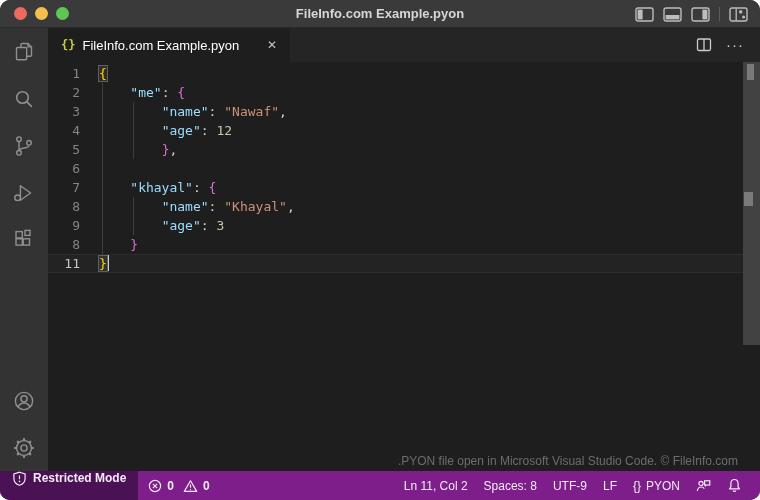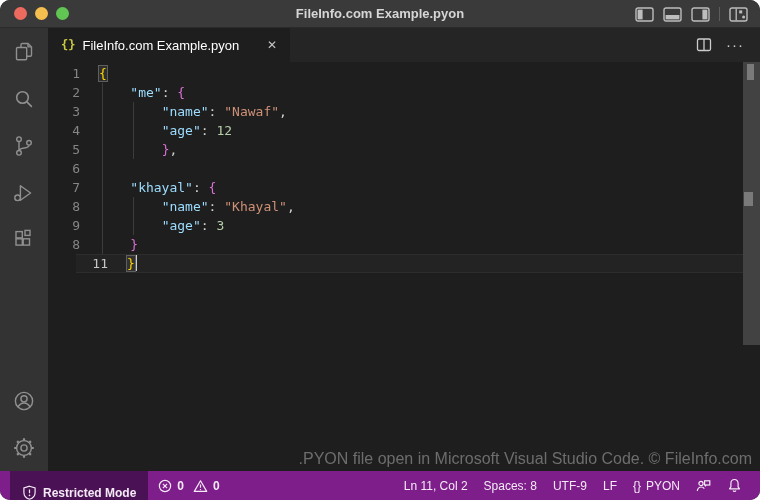--- a/index.html
+++ b/index.html
@@ -30,40 +30,40 @@
   .tab-json-icon{color:var(--json-icon,#cbcb41);font-family:"DejaVu Sans Mono",monospace;font-weight:bold;font-size:12px;}
   .tab-close{margin-left:auto;color:#c5c5c5;font-size:12px;padding:1px 3px;border-radius:3px;}
   .editor-actions{margin-left:auto;display:flex;align-items:center;gap:14px;padding-right:16px;color:#cccccc;}
   .more-dots{font-size:15px;letter-spacing:1px;color:#cccccc;line-height:10px;}
 
   
   .editor{flex:1;position:relative;background:var(--editor-bg,#1e1e1e);padding-top:2px;overflow:hidden;}
   .code-row{display:flex;height:19px;line-height:19px;font-family:"DejaVu Sans Mono",monospace;font-size:13px;}
   .gutter{width:32px;flex:none;text-align:right;color:#858585;user-select:none;}
   .code-text{padding-left:19px;white-space:pre;color:var(--tok-plain,#d4d4d4);}
-  .current{background:#232323;box-shadow:inset 0 1px 0 #2d2d2d,inset 0 -1px 0 #2d2d2d;margin-left:28px;}
+  .current{background:#232323;box-shadow:inset 0 1px 0 #2d2d2d,inset 0 -1px 0 #2d2d2d;}
   .current .gutter{color:#c6c6c6;}
   .tok-key{color:var(--tok-key,#9cdcfe);}
   .tok-str{color:var(--tok-str,#ce9178);}
   .tok-num{color:var(--tok-num,#b5cea8);}
   .tok-plain{color:var(--tok-plain,#d4d4d4);}
   .tok-b1{color:var(--tok-b1,#ffd700);}
   .tok-b2{color:var(--tok-b2,#da70d6);}
   .match-box{outline:1px solid #5f5f5f;background:rgba(120,120,120,0.18);}
   .cursor{display:inline-block;width:2px;height:16px;background:#cfcfcf;vertical-align:-3px;}
   .indent-guide{position:absolute;width:1px;background:#3c3c3c;}
-  .watermark{position:absolute;right:8px;bottom:3px;font-size:16px;color:#6d6d6d;}
+  .watermark{position:absolute;right:22px;bottom:3px;font-size:12px;color:#6d6d6d;}
   .scrollbar{position:absolute;top:0;right:0;width:17px;height:283px;background:#424242;}
   .sb-mark{position:absolute;background:#7a7a7a;}
 
   
   .statusbar{height:29px;flex:none;background:var(--status-bg,#7e1e8a);display:flex;align-items:center;
     color:#f4eaf6;font-size:12px;}
-  .sb-restricted{height:100%;display:flex;align-items:flex-end;gap:6px;background:var(--status-prominent-bg,#4a1254);
-    padding:0 12px;font-weight:600;margin-left:10px;}
+  .sb-restricted{height:100%;display:flex;align-items:flex-start;gap:6px;background:var(--status-prominent-bg,#4a1254);
+    padding:0 12px;font-weight:600;}
   .sb-problems{display:flex;align-items:center;gap:5px;padding:0 10px;}
   .sb-problems .cnt{margin-right:4px;font-weight:600;}
   .sb-right{margin-left:auto;display:flex;align-items:center;gap:16px;padding-right:18px;}
   .sb-item{display:flex;align-items:center;gap:5px;}
   svg{display:block;}
 </style>
 </head>
 <body>
 
 <div class="window">

